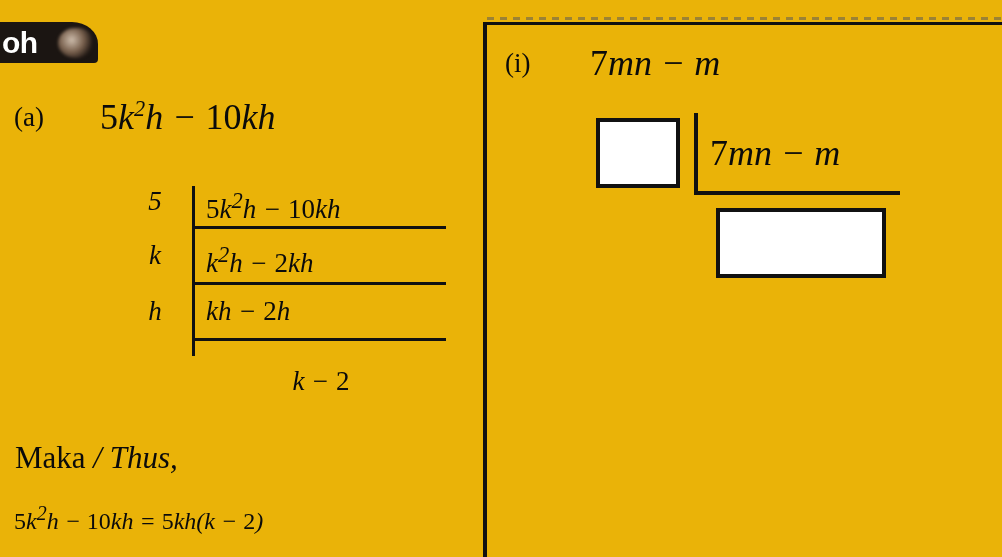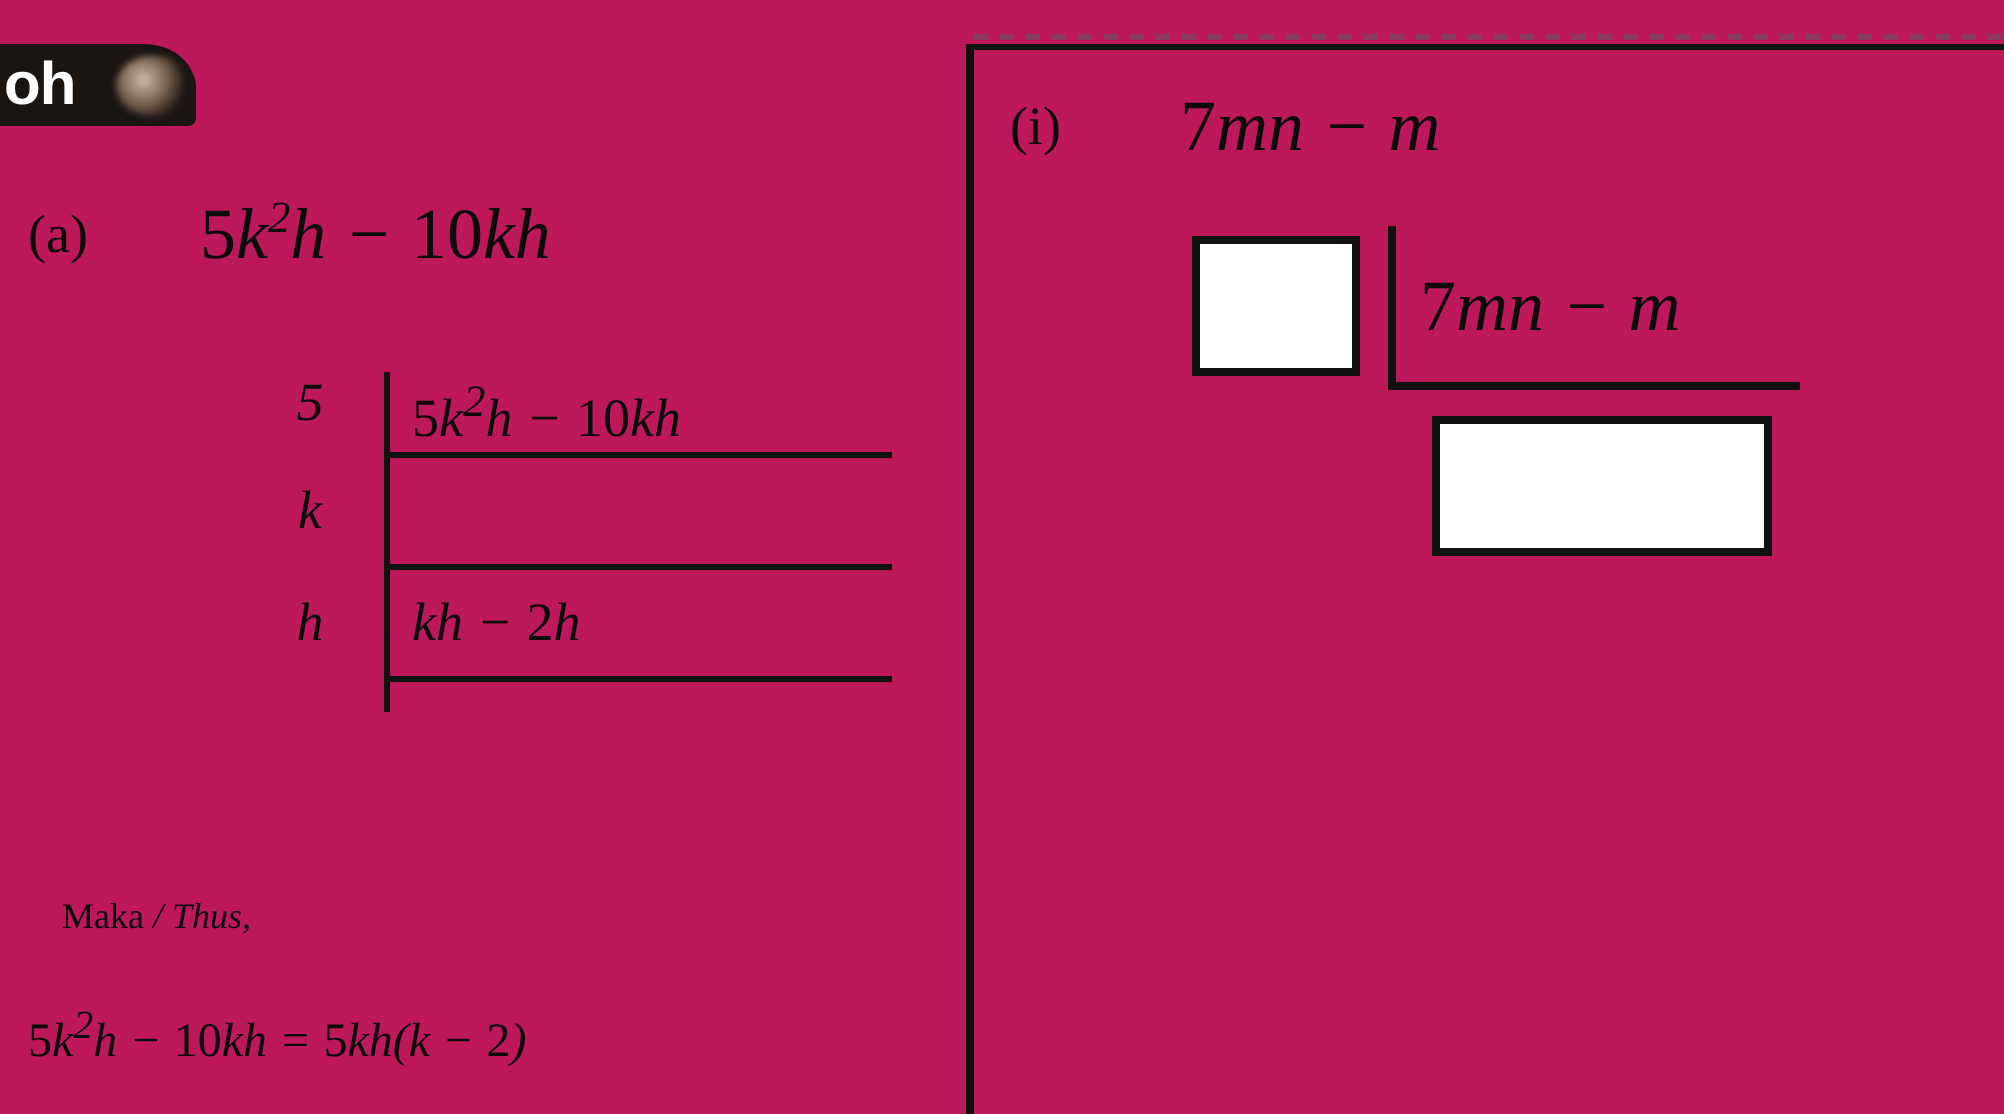--- a/index.html
+++ b/index.html
@@ -13,21 +13,21 @@
     position: relative;
     overflow: hidden;
     font-family: "Liberation Serif", "DejaVu Serif", serif;
     color: #0b0b0b;
     -webkit-font-smoothing: antialiased;
   }
 
   .page {
     position: absolute;
     inset: 0;
-    background: #be185d;
+    background: #eab308;
   }
 
   
   .example-tab {
     position: absolute;
     left: -30px;
     top: 22px;
     width: 128px;
     height: 41px;
     background: #1b1512;
@@ -131,23 +131,23 @@
     text-align: center;
     padding-left: 62px;
     box-sizing: border-box;
     font-style: italic;
     font-size: 27px;
     line-height: 30px;
   }
 
   #thus-line {
     position: absolute;
-    left: 31px;
+    left: 15px;
     top: 443px;
-    font-size: 18px;
+    font-size: 31px;
     line-height: 30px;
     white-space: nowrap;
   }
   #thus-line .it { font-style: italic; }
 
   #result-line {
     position: absolute;
     left: 14px;
     top: 498px;
     font-style: italic;
@@ -234,27 +234,29 @@
   <div id="a-expr" class="expr"><span class="digit">5</span>k<sup>2</sup>h − <span class="digit">10</span>kh</div>
 
   <div class="ladder">
     <div class="ladder-vline"></div>
 
     <div class="divisor" style="top:0px;">5</div>
     <div class="dividend" style="top:0px;"><span class="digit">5</span>k<sup>2</sup>h − <span class="digit">10</span>kh</div>
     <div class="ladder-rule" style="top:40px;"></div>
 
     <div class="divisor" style="top:54px;">k</div>
+    <div class="dividend" style="top:54px;">k<sup>2</sup>h − <span class="digit">2</span>kh</div>
     <div class="ladder-rule" style="top:96px;"></div>
 
     <div class="divisor" style="top:110px;">h</div>
     <div class="dividend" style="top:110px;">kh − <span class="digit">2</span>h</div>
     <div class="ladder-rule" style="top:152px;"></div>
   </div>
 
+  <div class="quotient">k − <span class="digit">2</span></div>
 
   <div id="thus-line"><span>Maka</span><span class="it"> </span><span class="it">/</span><span class="it"> </span><span class="it">Thus,</span></div>
 
   <div id="result-line"><span class="digit">5</span>k<sup>2</sup>h − <span class="digit">10</span>kh = <span class="digit">5</span>kh(k − <span class="digit">2</span>)</div>
 
   <div class="panel-top-speckle"></div>
   <div class="right-panel"></div>
 
   <div id="i-label" class="part-label">(i)</div>
 

